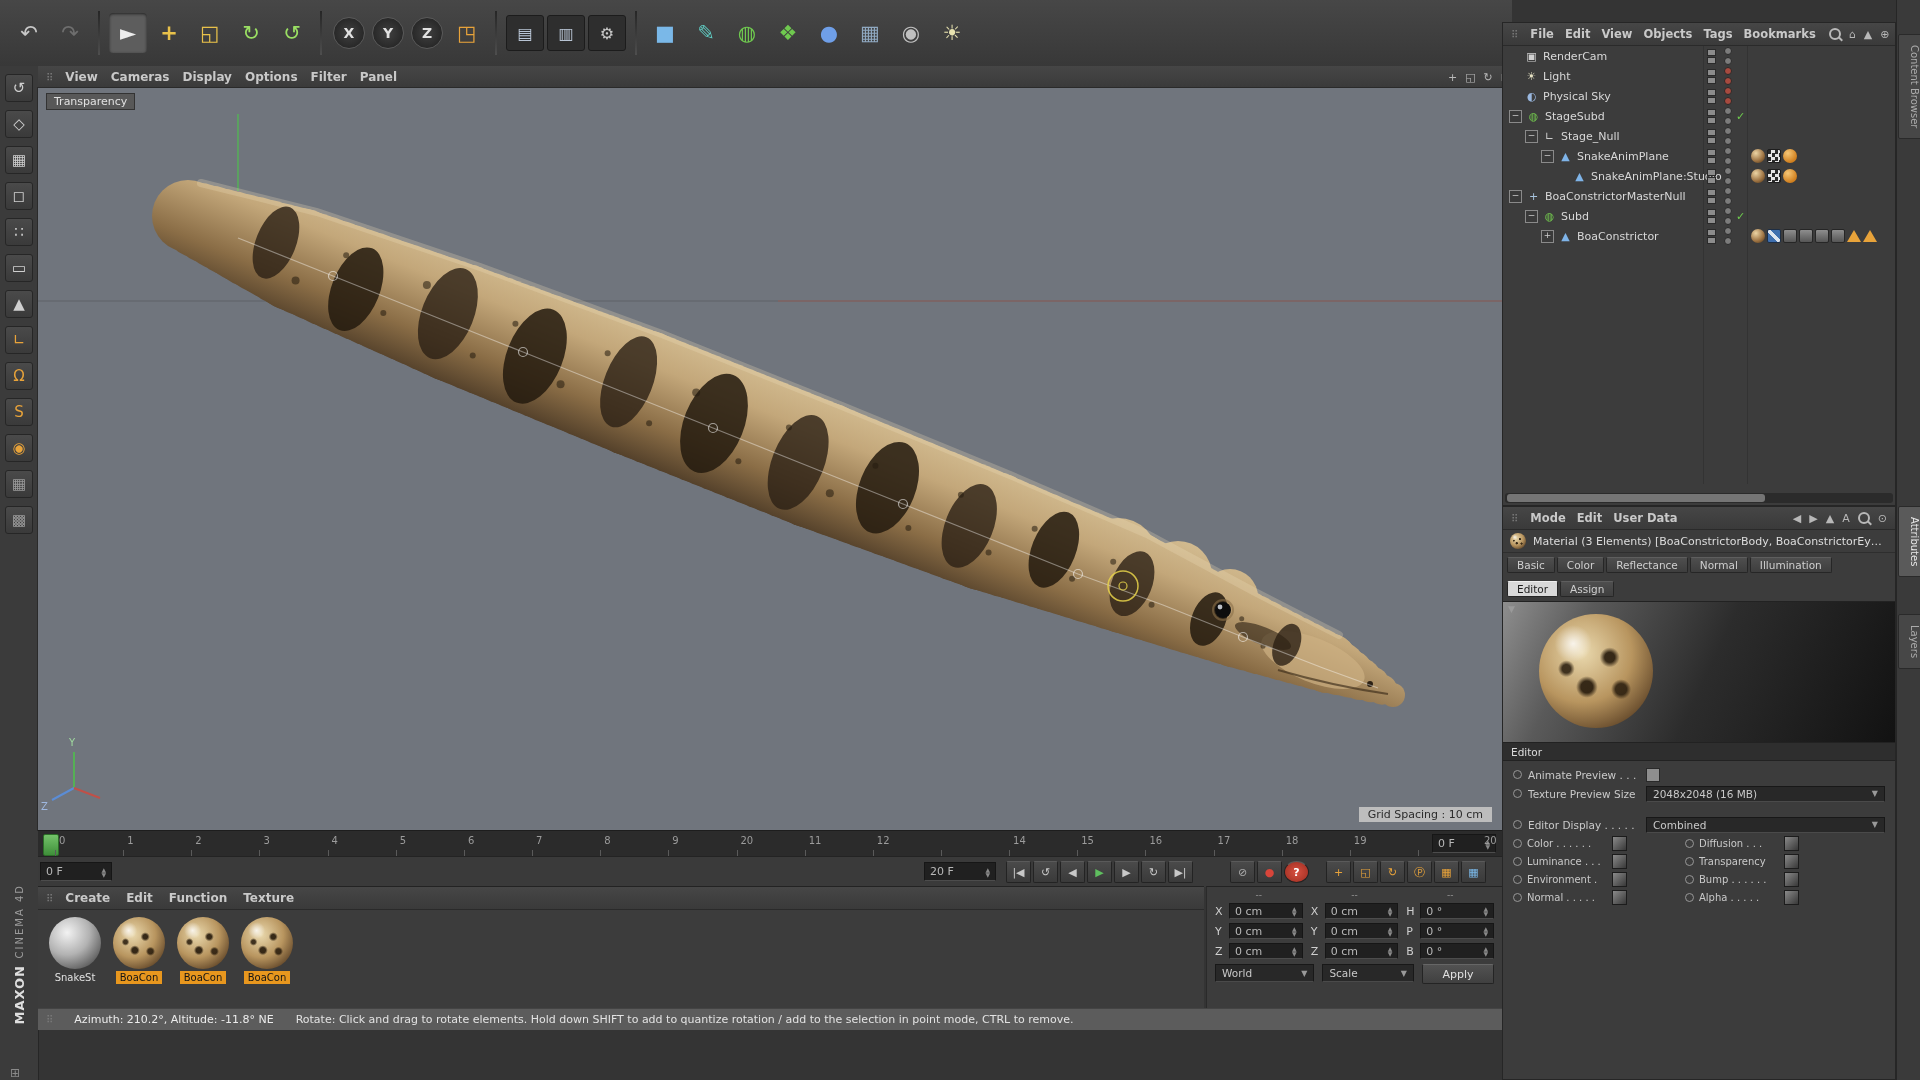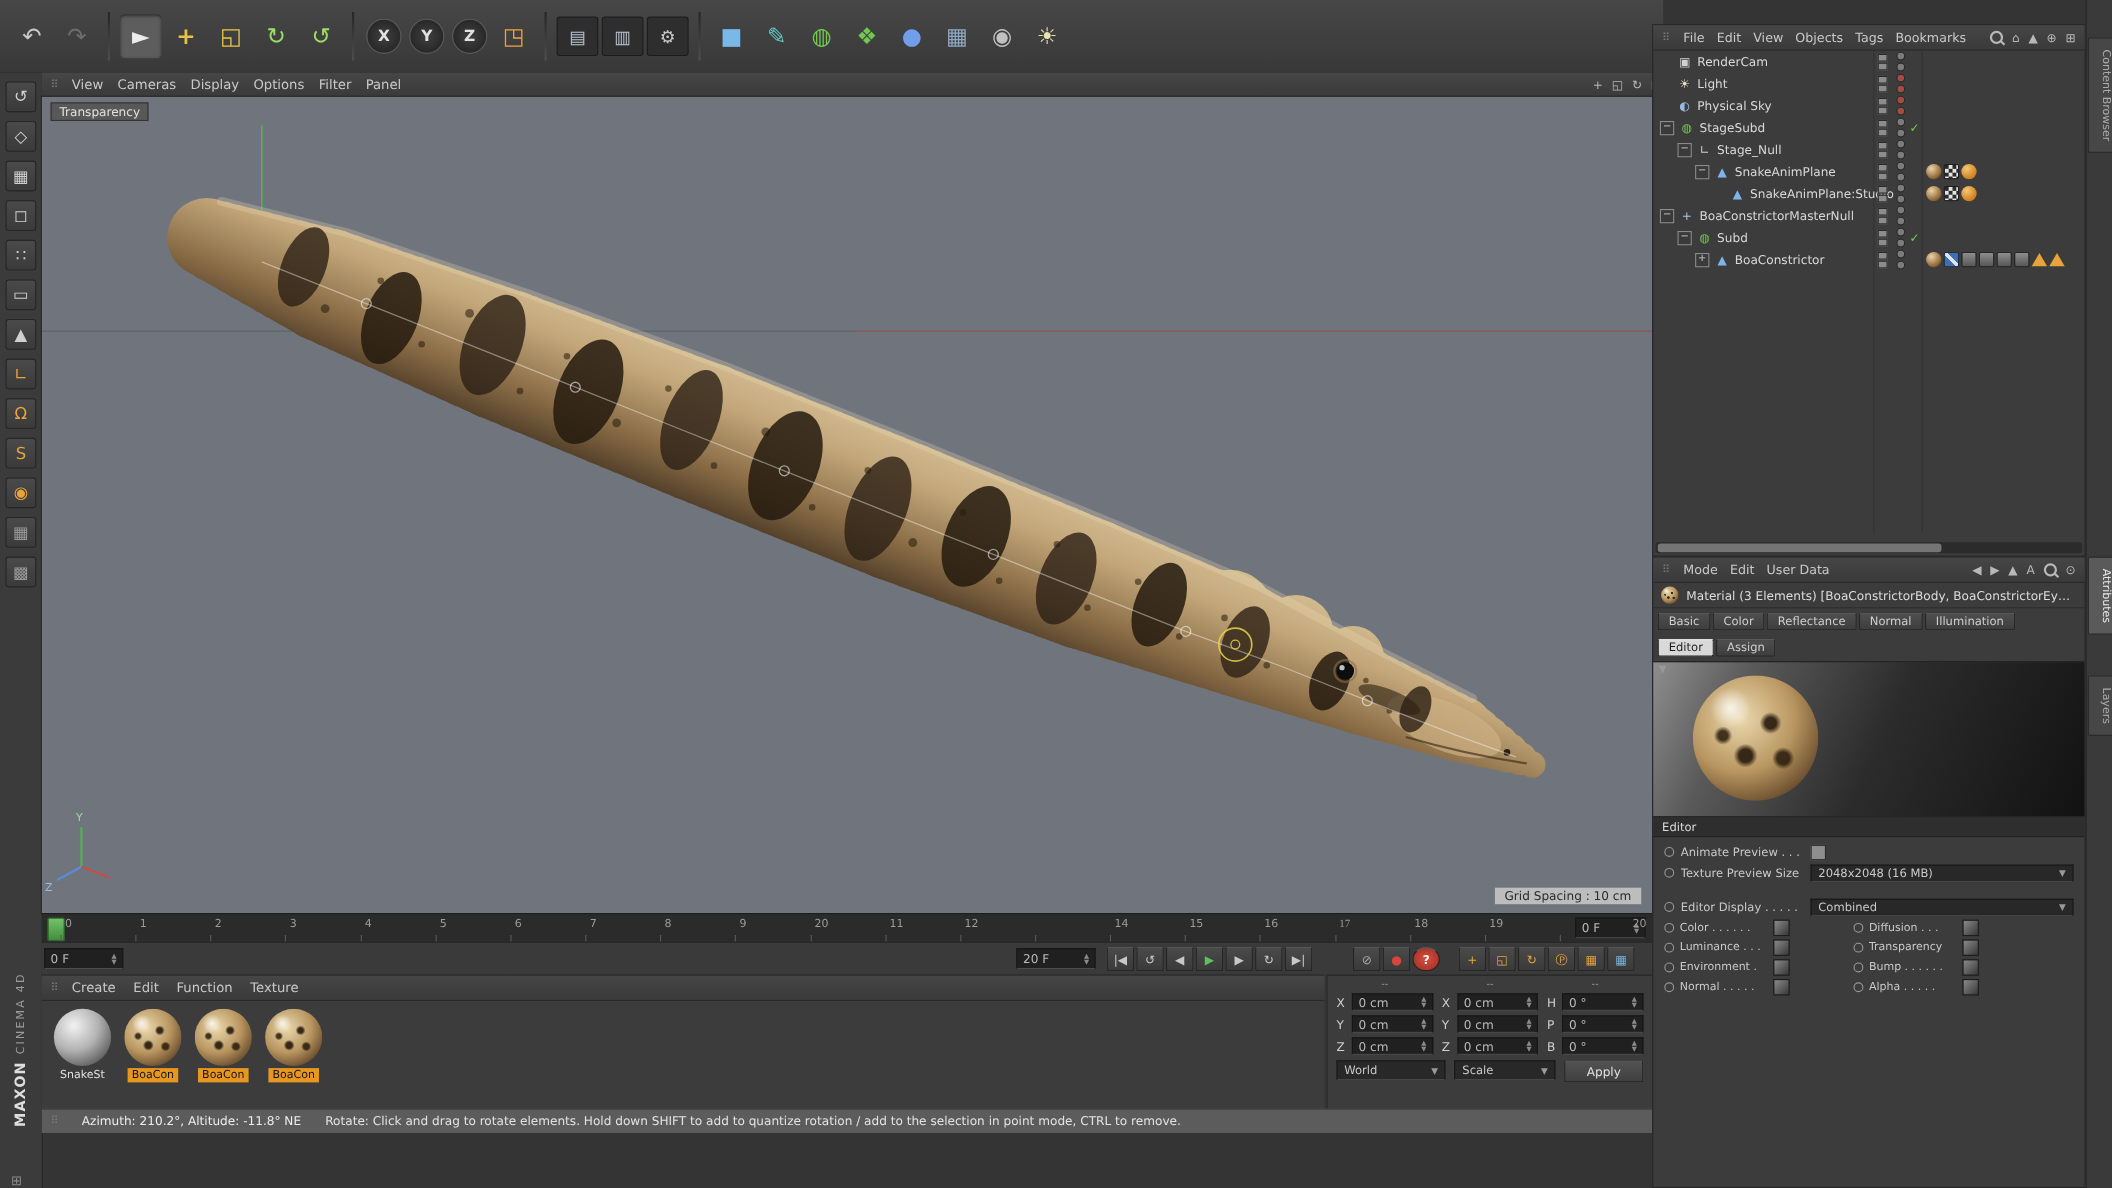--- a/index.html
+++ b/index.html
@@ -21,21 +21,21 @@
   .lti{width:26px;height:26px;display:flex;align-items:center;justify-content:center;font-size:15px;
        background:linear-gradient(#4a4a4a,#3a3a3a);border:1px solid #262626;border-radius:3px;}
   .branding{position:absolute;left:0;bottom:64px;width:38px;display:flex;flex-direction:column;align-items:center;gap:6px;}
   .vert{writing-mode:vertical-rl;transform:rotate(180deg);}
   .brand{font-size:13px;font-weight:bold;color:#dedede;letter-spacing:1px;}
   .product{font-size:10px;color:#9c9c9c;letter-spacing:2px;}
   #corner-icon{position:absolute;left:10px;bottom:8px;color:#8a8a8a;font-size:12px;}
   
   .menubar{display:flex;align-items:center;gap:13px;padding:0 8px;font-size:12px;color:#c9c9c9;
        background:linear-gradient(#464646,#3a3a3a);border-bottom:1px solid #2a2a2a;}
-  .menubar .mi{cursor:default;}
+  .menubar .mi{cursor:default;font-weight:bold;}
   .handle{color:#7a7a7a;font-size:10px;letter-spacing:-1px;}
   .tools{margin-left:auto;display:flex;align-items:center;gap:8px;}
   .toolglyph{font-size:11px;color:#b8b8b8;}
   .mag{width:8px;height:8px;border:2px solid #b8b8b8;border-radius:50%;position:relative;display:inline-block;}
   .mag::after{content:"";position:absolute;width:5px;height:2px;background:#b8b8b8;transform:rotate(45deg);right:-4px;bottom:-2px;}
   
   #vp-menubar{left:38px;top:66px;width:1464px;height:22px;}
   #viewport{left:38px;top:88px;width:1464px;height:742px;background:#70757d;outline:1px solid #2a2a2a;overflow:hidden;}
   #vp-chip{position:absolute;left:8px;top:5px;background:#585858;color:#e0e0e0;border:1px solid #333;
        font-size:11px;padding:1px 7px;z-index:5;}
@@ -461,21 +461,21 @@
     <div class="ticklab" style="left: 838.8px;">12</div>
     <div class="tickline" style="left: 902.95px;"></div>
     <div class="ticklab" style="left: 879px; margin-top: 28px;">13</div>
     <div class="tickline" style="left: 971.1px;"></div>
     <div class="ticklab" style="left: 975.1px;">14</div>
     <div class="tickline" style="left: 1039.25px;"></div>
     <div class="ticklab" style="left: 1043.25px;">15</div>
     <div class="tickline" style="left: 1107.4px;"></div>
     <div class="ticklab" style="left: 1111.4px;">16</div>
     <div class="tickline" style="left: 1175.55px;"></div>
-    <div class="ticklab" style="left: 1179.55px; font-family: Liberation Serif, serif;">17</div>
+    <div class="ticklab" style="left: 1179.55px;">17</div>
     <div class="tickline" style="left: 1243.7px;"></div>
     <div class="ticklab" style="left: 1247.7px;">18</div>
     <div class="tickline" style="left: 1311.85px;"></div>
     <div class="ticklab" style="left: 1315.85px;">19</div>
     <div class="tickline" style="left: 1380px;"></div>
     <div class="ticklab" style="left: 1446px;">20</div>
   </div>
 
 <div id="controls-row" class="abs">
   <div class="vbox" style="position:absolute;left:2px;top:5px;width:72px;">

